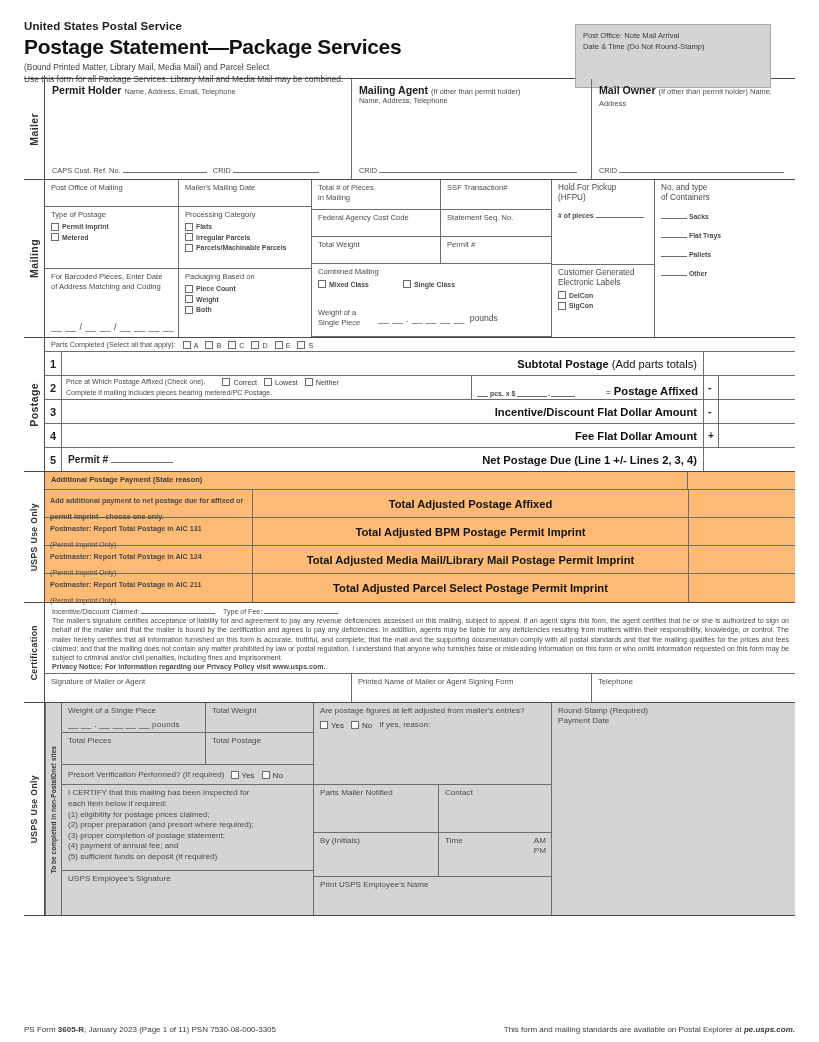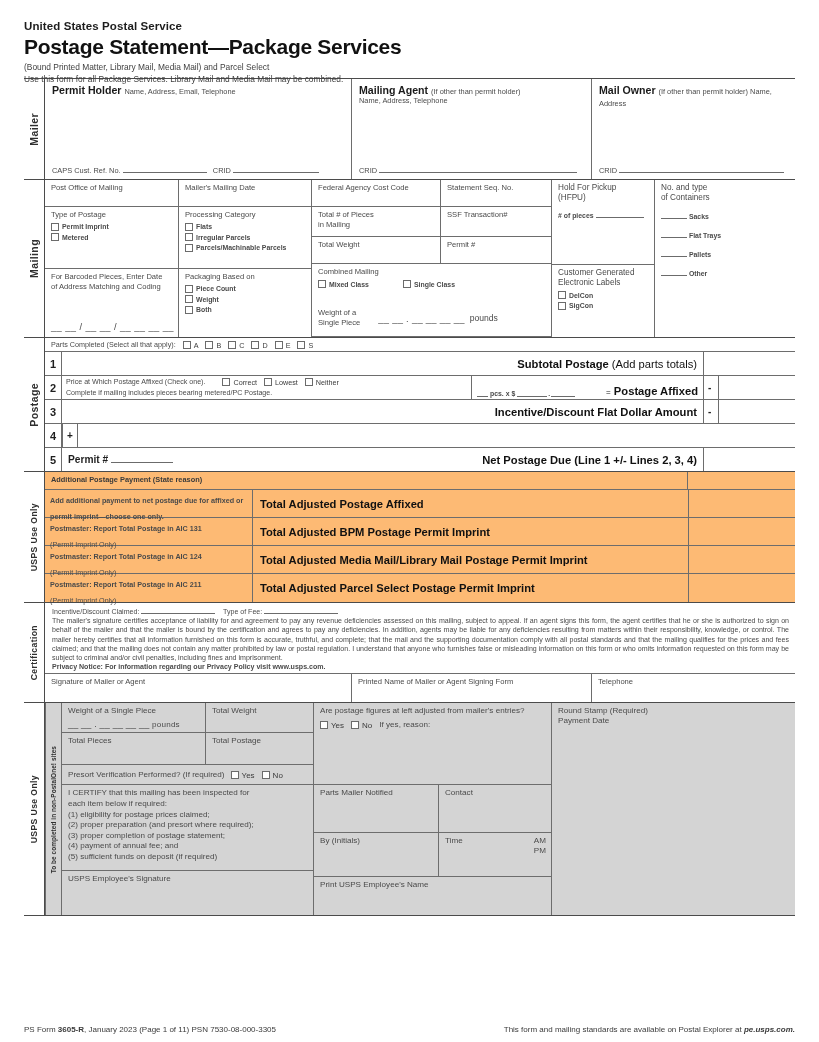--- a/index.html
+++ b/index.html
@@ -76,21 +76,21 @@
              padding: 0 6px; }
   .pr-sign { width: 15px; flex: 0 0 15px; border-left: 1.2px solid #6d6d6d;
              display:flex; align-items:center; padding-left: 4px;
              font-weight: bold; font-size: 10px; color: #1f1f1f; }
   .pr-val { width: 92px; flex: 0 0 92px; border-left: 1.2px solid #6d6d6d; }
   .pr-title { font-weight: bold; font-size: 11.2px; color: #111; text-align: right; }
   .pr-title .light { font-weight: normal; }
 
   .usps-row { display: flex; background: #fdba74; }
   .usps-left { width: 208px; flex: 0 0 208px; border-right: 1.2px solid #6d6d6d; padding: 3px 5px; }
-  .usps-mid { flex: 1 1 auto; display:flex; align-items:center; justify-content:flex-start; padding: 0 7px; }
+  .usps-mid { flex: 1 1 auto; display:flex; align-items:center; justify-content:center; padding: 0 7px; }
   .usps-val { width: 107px; flex: 0 0 107px; border-left: 1.2px solid #6d6d6d; }
   .usps-mid-title { font-weight: bold; font-size: 11.2px; color: #111; text-align: right; }
   .usps-left-txt { font-size: 7.2px; line-height: 16px; color: #4a4a4a; font-weight: bold; }
   .usps-left-txt .reg { font-weight: bold; }
 
   .cert-text { font-size: 7.05px; line-height: 9.2px; color: #4a4a4a; padding: 3px 6px 2px 7px; }
   .cert-text p { margin: 0; }
   .cert-text .bold { font-weight: bold; }
 
   .foot { position: absolute; left: 24px; right: 24px; bottom: 8px;
@@ -104,20 +104,24 @@
 </head>
 <body>
 
 <div class="page">
 
   <div class="hdr">
     <div class="hdr-agency">United States Postal Service</div>
     <div class="hdr-title">Postage Statement—Package Services</div>
     <div class="hdr-sub">(Bound Printed Matter, Library Mail, Media Mail) and Parcel Select</div>
     <div class="hdr-sub" style="margin-top:0">Use this form for all Package Services. Library Mail and Media Mail may be combined.</div>
+    <div class="po-box">
+      <span style="white-space:pre-line">Post Office: Note Mail Arrival
+Date &amp; Time (Do Not Round-Stamp)</span>
+    </div>
   </div>
 
   <div class="frame">
     <div class="row">
       <div class="sidelbl">
         <span>Mailer</span>
       </div>
       <div class="body">
         <div class="row">
 
@@ -228,35 +232,35 @@
                 </div>
                 <div class="cbline">
                   <span class="cb"></span>
                   <span>Both</span>
                 </div>
               </div>
             </div>
           </div>
 
           <div style="width:240px;flex:0 0 240px" class="b-r">
-            <div class="row b-b" style="height:27px">
-              <div class="cell b-r" style="width:129px;flex:0 0 129px">
-                <div class="lbl">Federal Agency Cost Code</div>
-              </div>
-              <div class="cell" style="flex:1 1 auto">
-                <div class="lbl">Statement Seq. No.</div>
-              </div>
-            </div>
             <div class="row b-b" style="height:30px">
               <div class="cell b-r" style="width:129px;flex:0 0 129px">
                 <div class="lbl" style="white-space:pre-line">Total # of Pieces
 in Mailing</div>
               </div>
               <div class="cell" style="flex:1 1 auto">
                 <div class="lbl">SSF Transaction#</div>
+              </div>
+            </div>
+            <div class="row b-b" style="height:27px">
+              <div class="cell b-r" style="width:129px;flex:0 0 129px">
+                <div class="lbl">Federal Agency Cost Code</div>
+              </div>
+              <div class="cell" style="flex:1 1 auto">
+                <div class="lbl">Statement Seq. No.</div>
               </div>
             </div>
             <div class="row b-b" style="height:27px">
               <div class="cell b-r" style="width:129px;flex:0 0 129px">
                 <div class="lbl">Total Weight</div>
               </div>
               <div class="cell" style="flex:1 1 auto">
                 <div class="lbl">Permit #</div>
               </div>
             </div>
@@ -420,20 +424,23 @@
           <div class="pr-num">3</div>
           <div class="pr-main">
               <div class="pr-title">Incentive/Discount Flat Dollar Amount</div>
             </div>
           <div class="pr-sign">-</div>
           <div style="width:77px;flex:0 0 77px;border-left:1.2px solid #6d6d6d"></div>
         </div>
 
         <div class="pr b-b" style="height:24px">
           <div class="pr-num">4</div>
+          <div class="pr-main">
+              <div class="pr-title">Fee Flat Dollar Amount</div>
+            </div>
           <div class="pr-sign">+</div>
           <div style="width:77px;flex:0 0 77px;border-left:1.2px solid #6d6d6d"></div>
         </div>
 
         <div class="pr" style="height:23px">
           <div class="pr-num">5</div>
           <div style="flex:1 1 auto;display:flex;align-items:center;padding:0 6px">
             <div style="font-weight:bold;font-size:10.2px;color:#1f1f1f;white-space:nowrap">
               <span>Permit #</span>
               <span class="ul" style="width:62px"></span>

